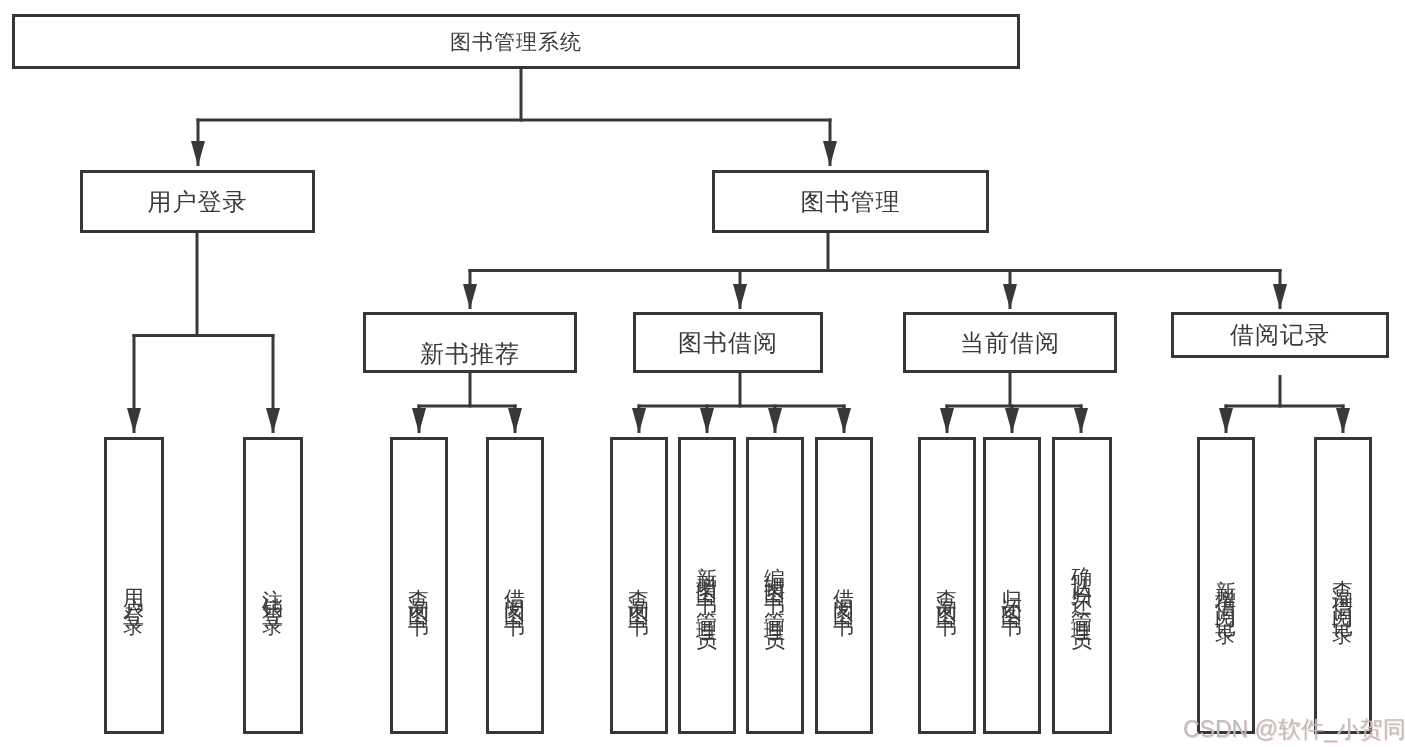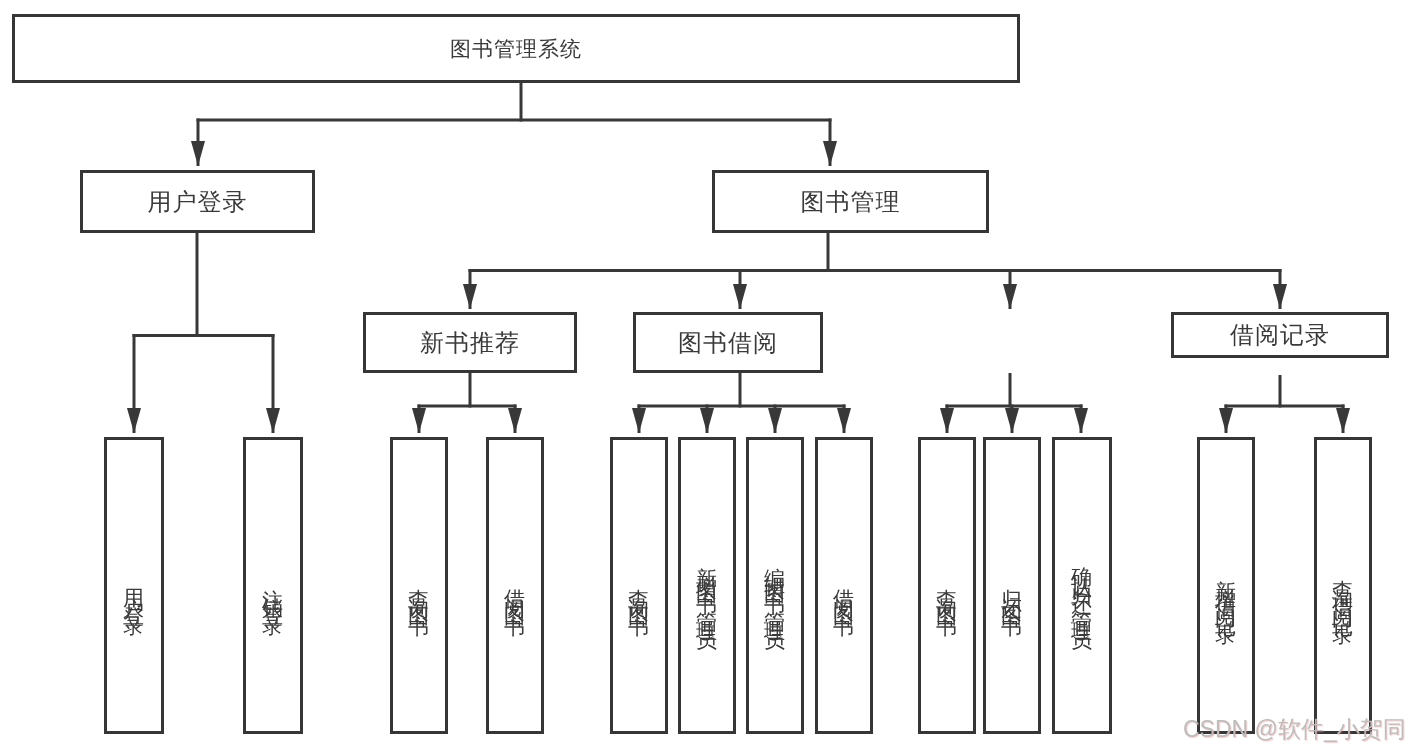--- a/index.html
+++ b/index.html
@@ -80,36 +80,39 @@
     <line x1="947" y1="404.5" x2="947" y2="433" marker-end="url(#ah)"></line>
     <line x1="1012" y1="404.5" x2="1012" y2="433" marker-end="url(#ah)"></line>
     <line x1="1081" y1="404.5" x2="1081" y2="433" marker-end="url(#ah)"></line>
 
     <line x1="1280" y1="375" x2="1280" y2="407.5"></line>
     <line x1="1224.5" y1="406" x2="1344.5" y2="406"></line>
     <line x1="1226" y1="404.5" x2="1226" y2="433" marker-end="url(#ah)"></line>
     <line x1="1343" y1="404.5" x2="1343" y2="433" marker-end="url(#ah)"></line>
   </svg>
 
-  <div class="box rootbox" style="left:12px; top:14px; width:1008px; height:69px;">
+  <div class="box rootbox" style="left:12px; top:14px; width:1008px; height:55px;">
     <span>图书管理系统</span>
   </div>
 
   <div class="box hbox" style="left:80px; top:170px; width:235px; height:63px;">
     <span>用户登录</span>
   </div>
   <div class="box hbox" style="left:712px; top:170px; width:277px; height:63px;">
     <span>图书管理</span>
   </div>
 
-  <div class="box hbox" style="left:363px; top:312px; width:214px; height:61px;">
+  <div class="box hbox" style="left:363px; top:312px; width:214px; height:61px;align-items:flex-end;">
     <span>新书推荐</span>
   </div>
   <div class="box hbox" style="left:633px; top:312px; width:190px; height:61px;">
     <span>图书借阅</span>
+  </div>
+  <div class="box hbox" style="left:903px; top:312px; width:214px; height:61px;">
+    <span>当前借阅</span>
   </div>
   <div class="box hbox" style="left:1171px; top:312px; width:218px; height:46px;">
     <span>借阅记录</span>
   </div>
 
   <div class="box vbox" style="left:104px; top:437px; width:60px; height:297px;">
     <span>用户登录</span>
   </div>
   <div class="box vbox" style="left:243px; top:437px; width:60px; height:297px;">
     <span>注销登录</span>

